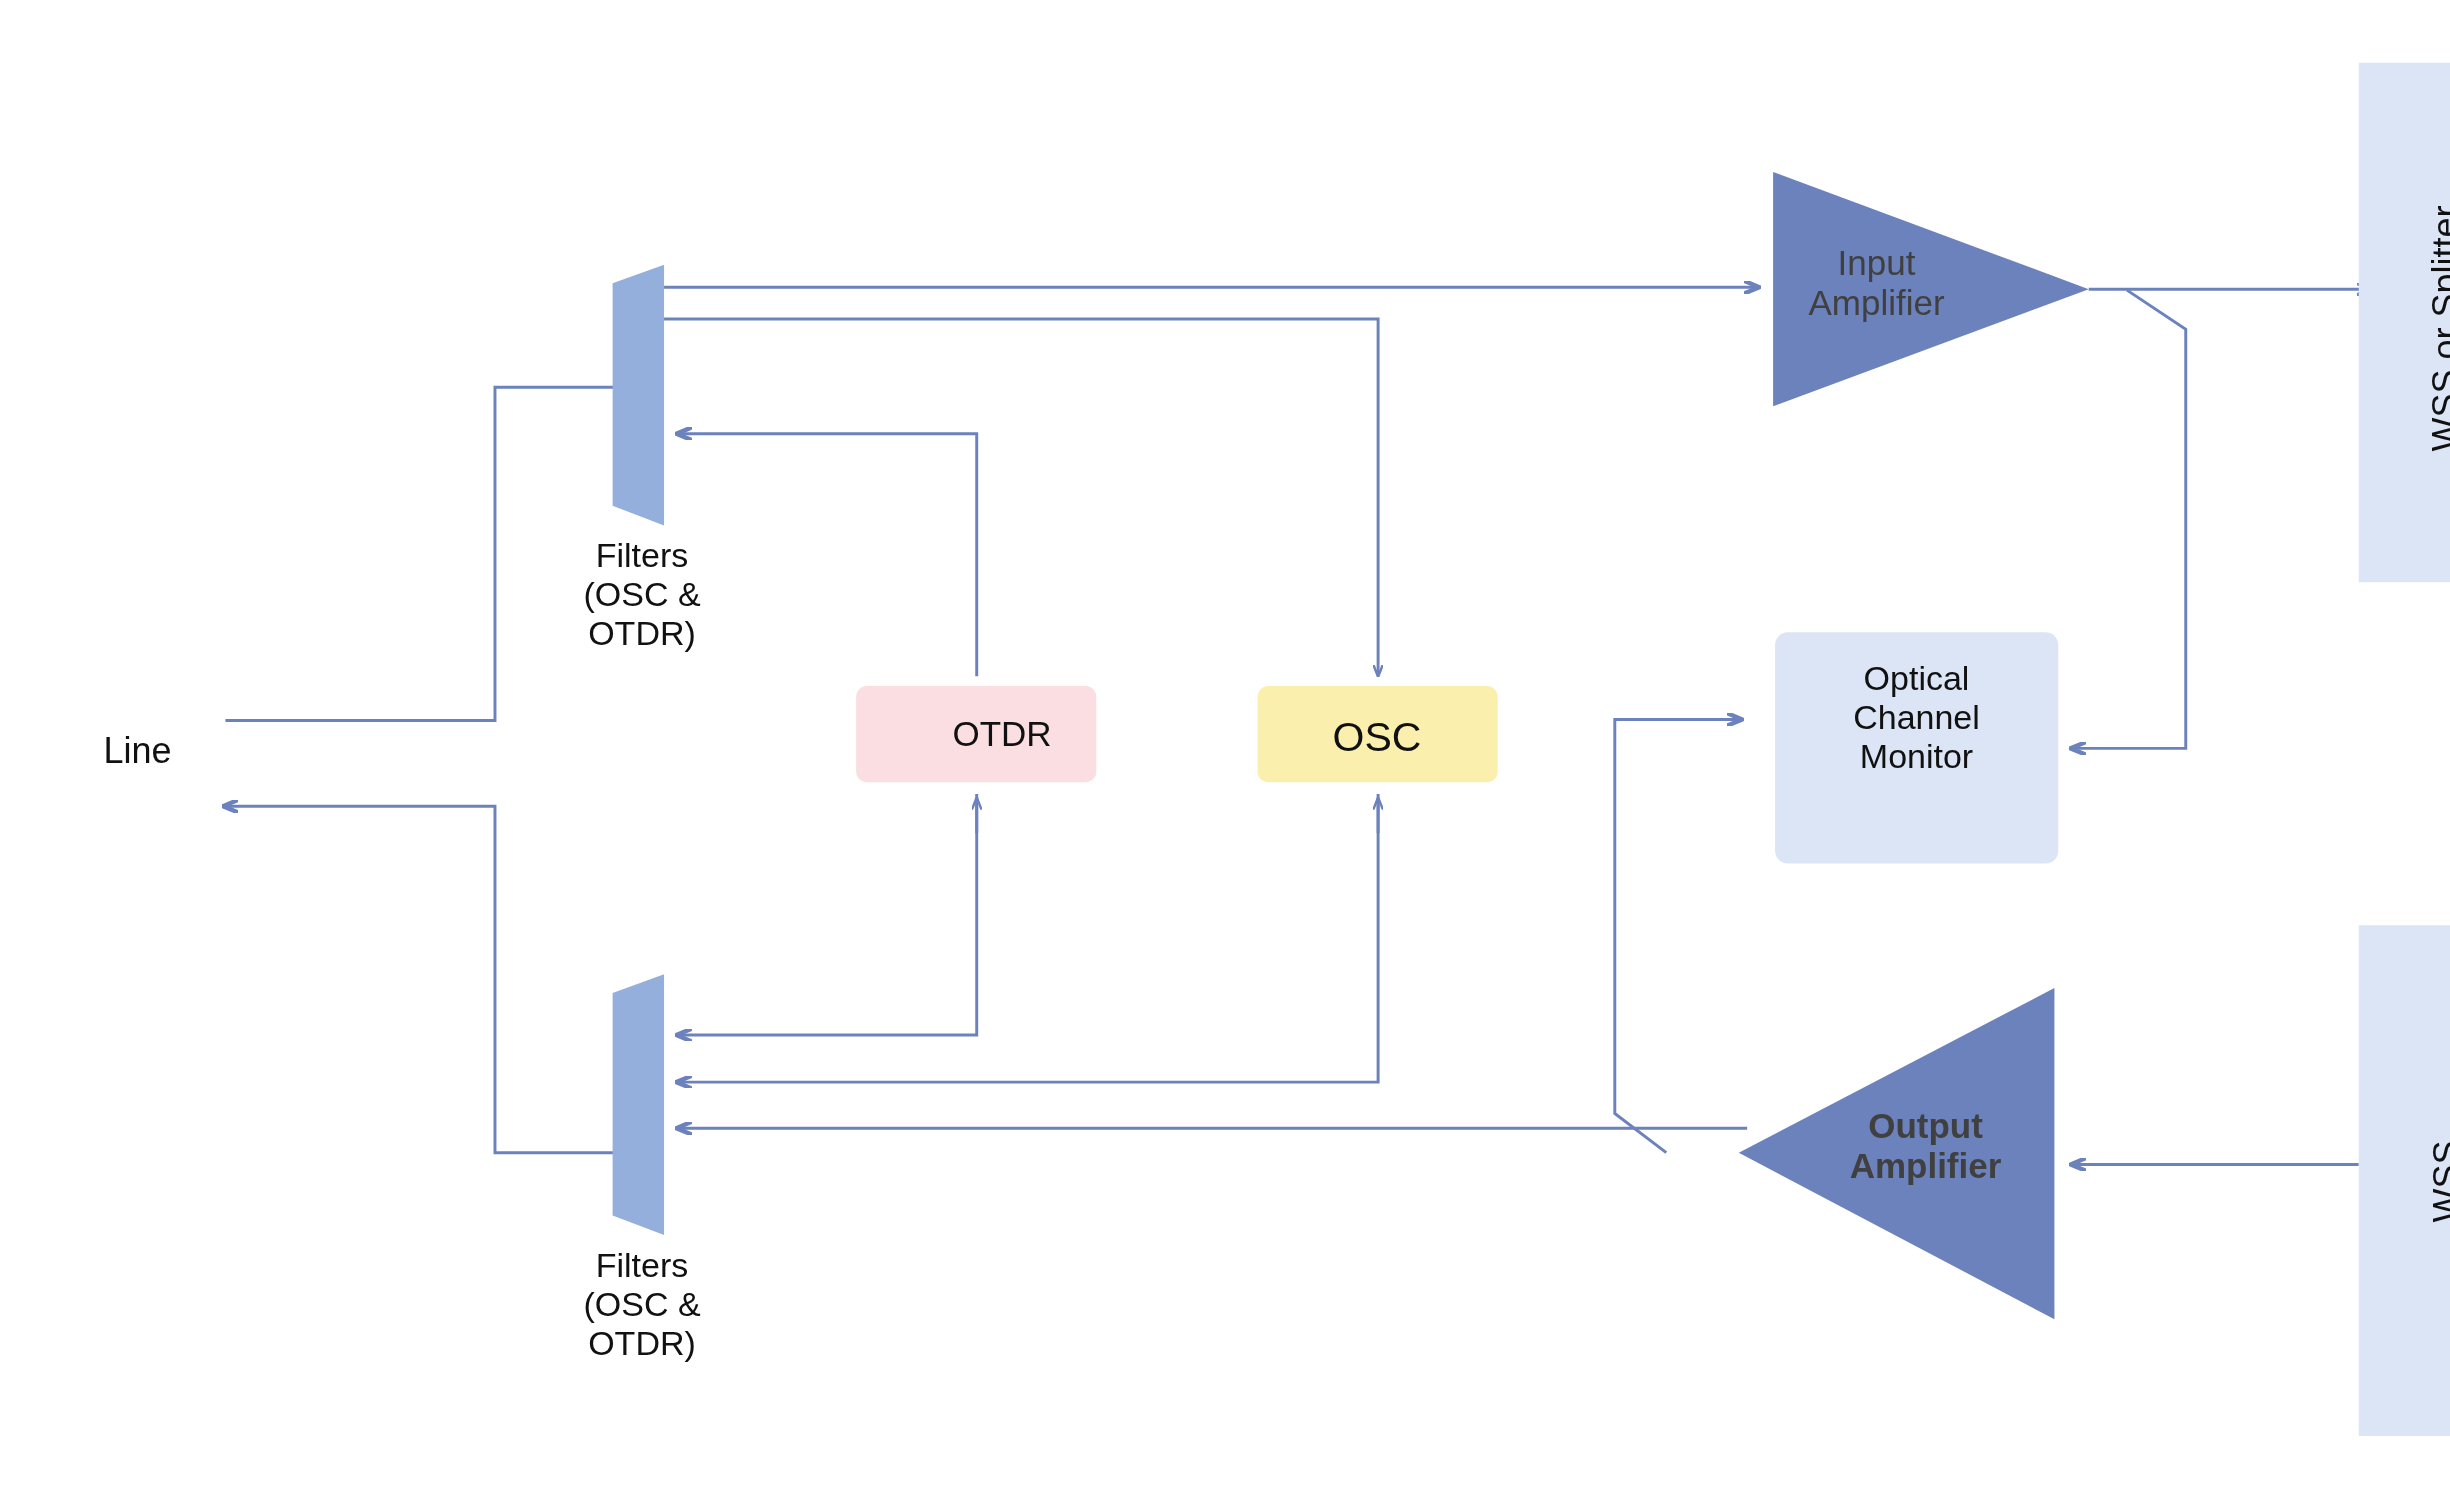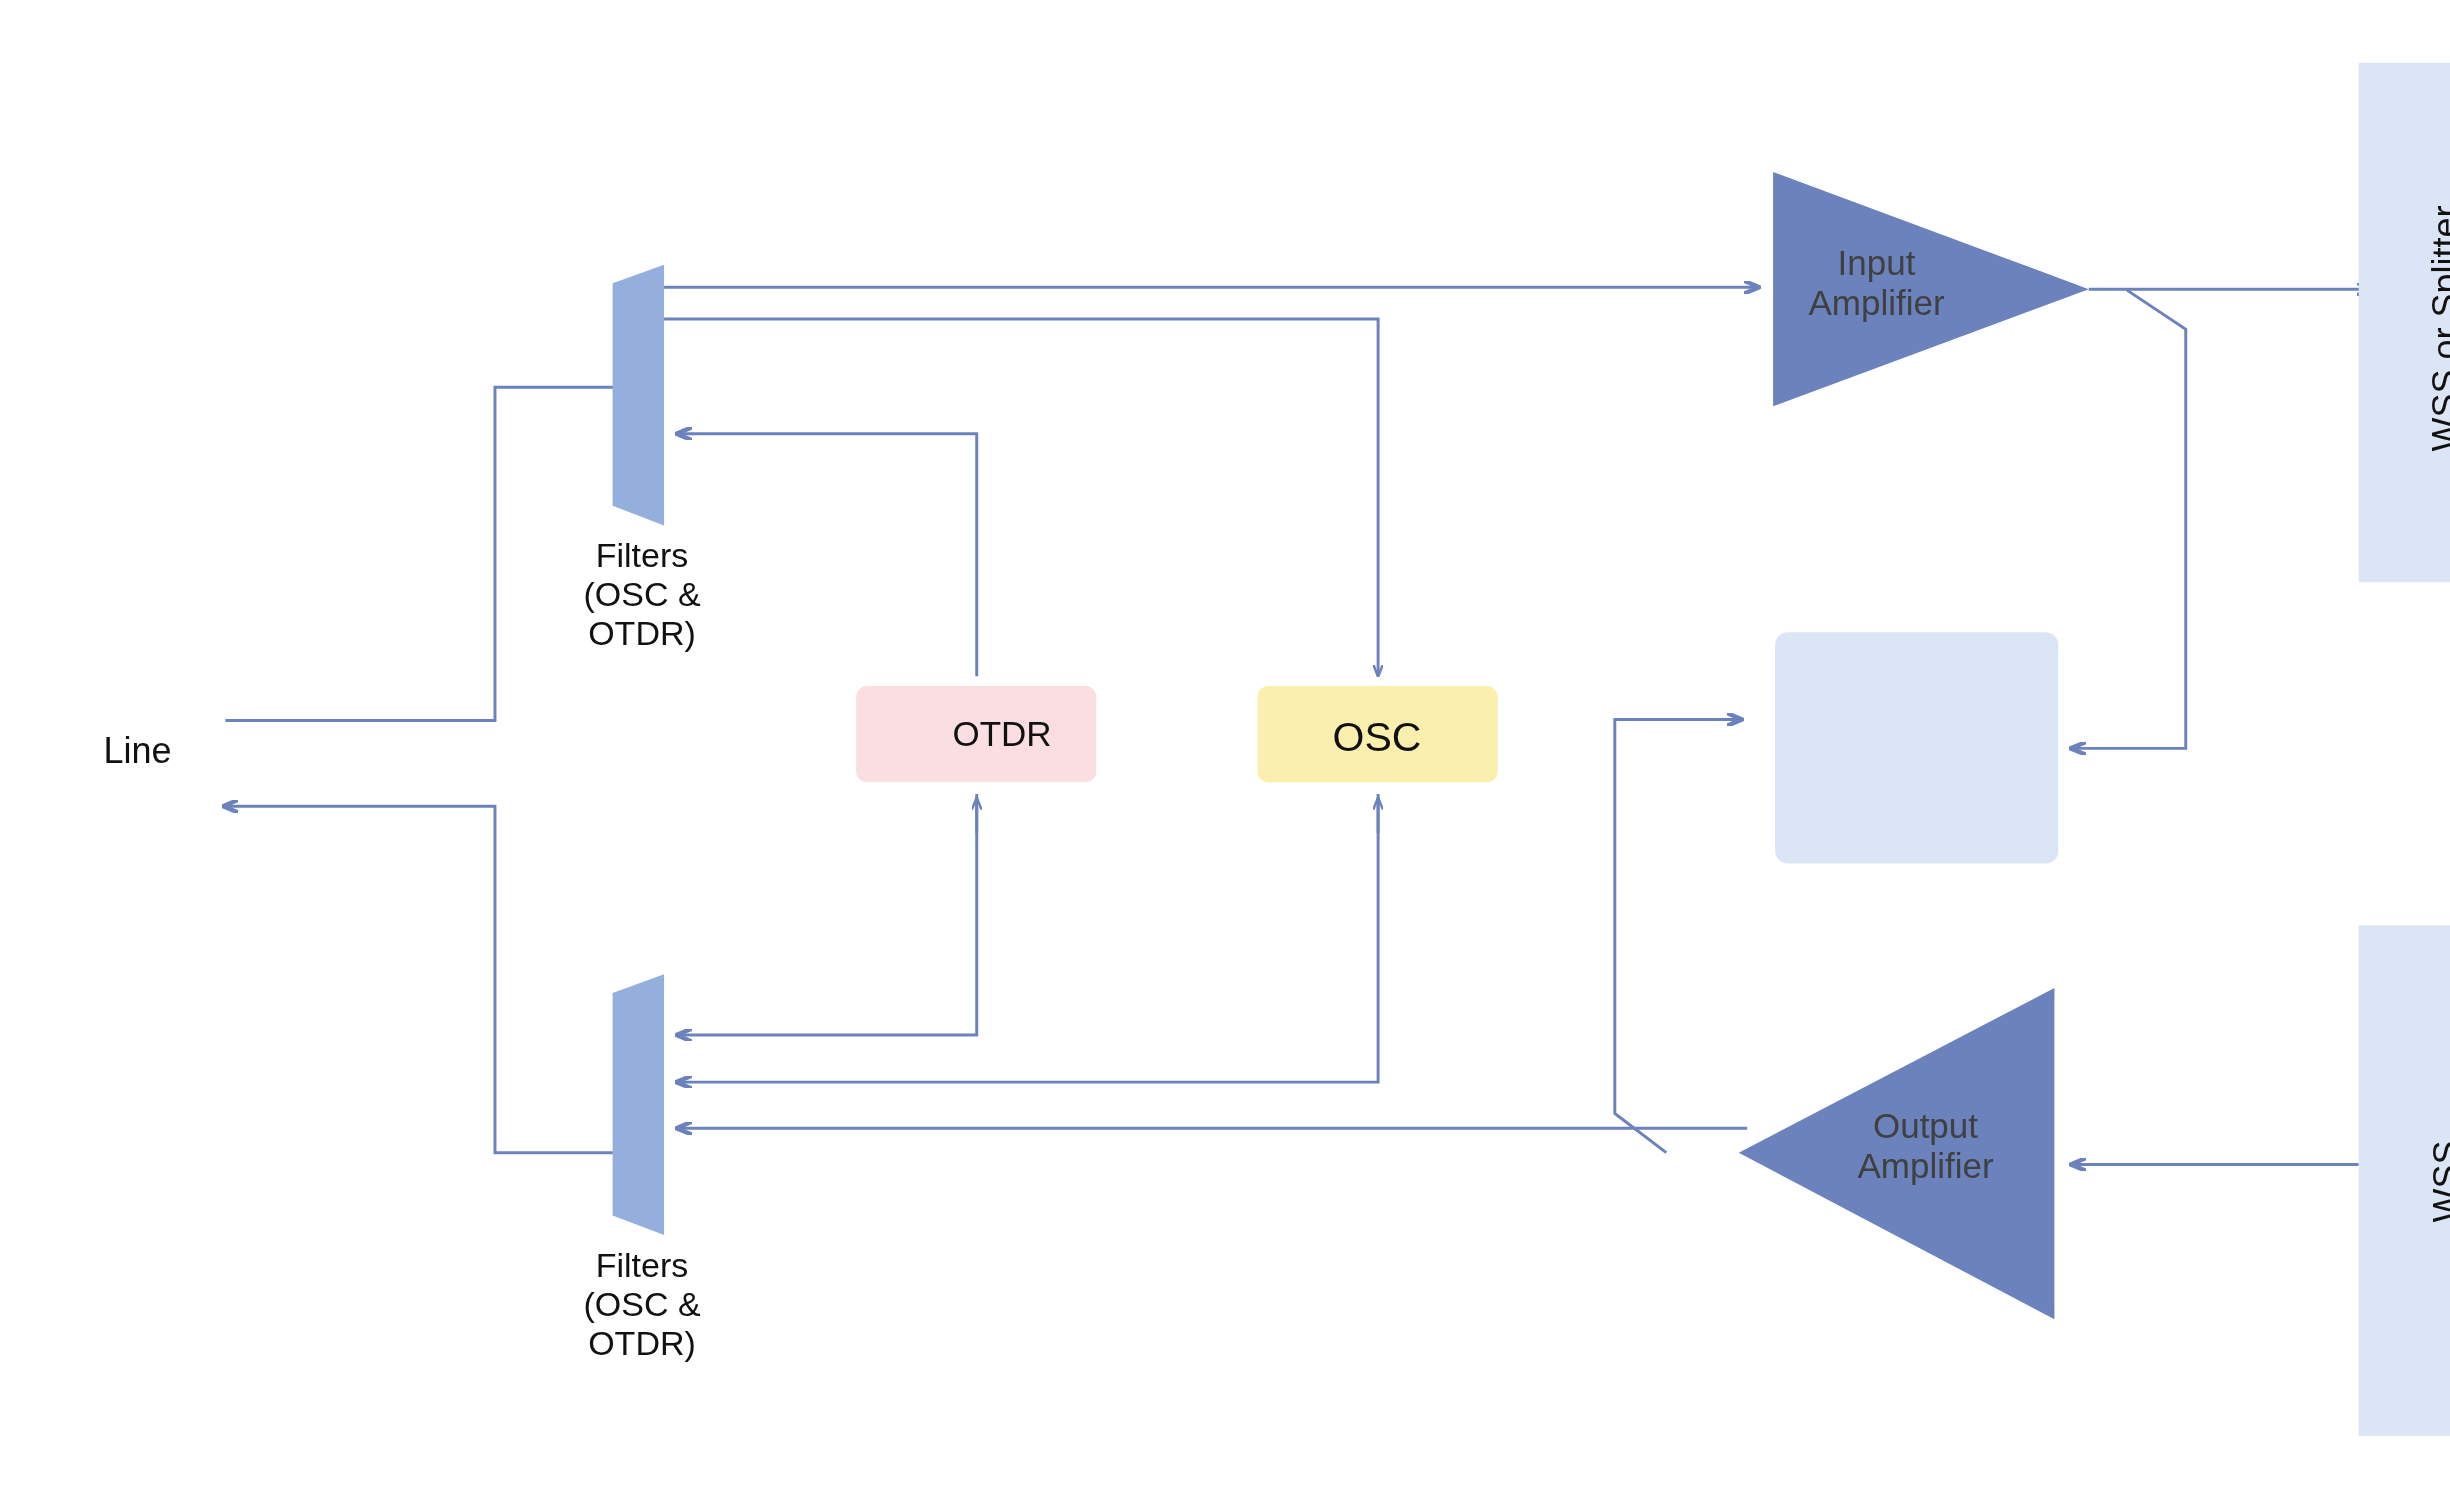--- a/index.html
+++ b/index.html
@@ -165,22 +165,25 @@
 (OSC &amp;
 OTDR)</div>
 
   <div class="lbl" style="left:856px; top:714px; width:292px; font-size:35px;">OTDR</div>
 
   <div class="lbl" style="left:1257px; top:714px; width:240px; font-size:41px;">OSC</div>
 
   <div class="lbl lbl-white" style="left:1744px; top:243px; width:265px; font-size:35px;">Input
 Amplifier</div>
 
-  <div class="lbl lbl-white" style="left:1793px; top:1106px; width:265px; font-size:35px;">Output
+  <div class="lbl lbl-white" style="left:1793px; top:1106px; width:265px; font-size:35px;font-weight:bold;">Output
 Amplifier</div>
 
+  <div class="lbl" style="left:1775px; top:659px; width:283px; font-size:34px;">Optical
+Channel
+Monitor</div>
 
   <div class="lbl vert-lbl" style="left:2186px; top:308px; width:519px; font-size:36px;">WSS or Splitter</div>
 
   <div class="lbl vert-lbl" style="left:2191px; top:1161px; width:511px; font-size:36px;">WSS</div>
 
 </div>
 
 
 </body></html>

